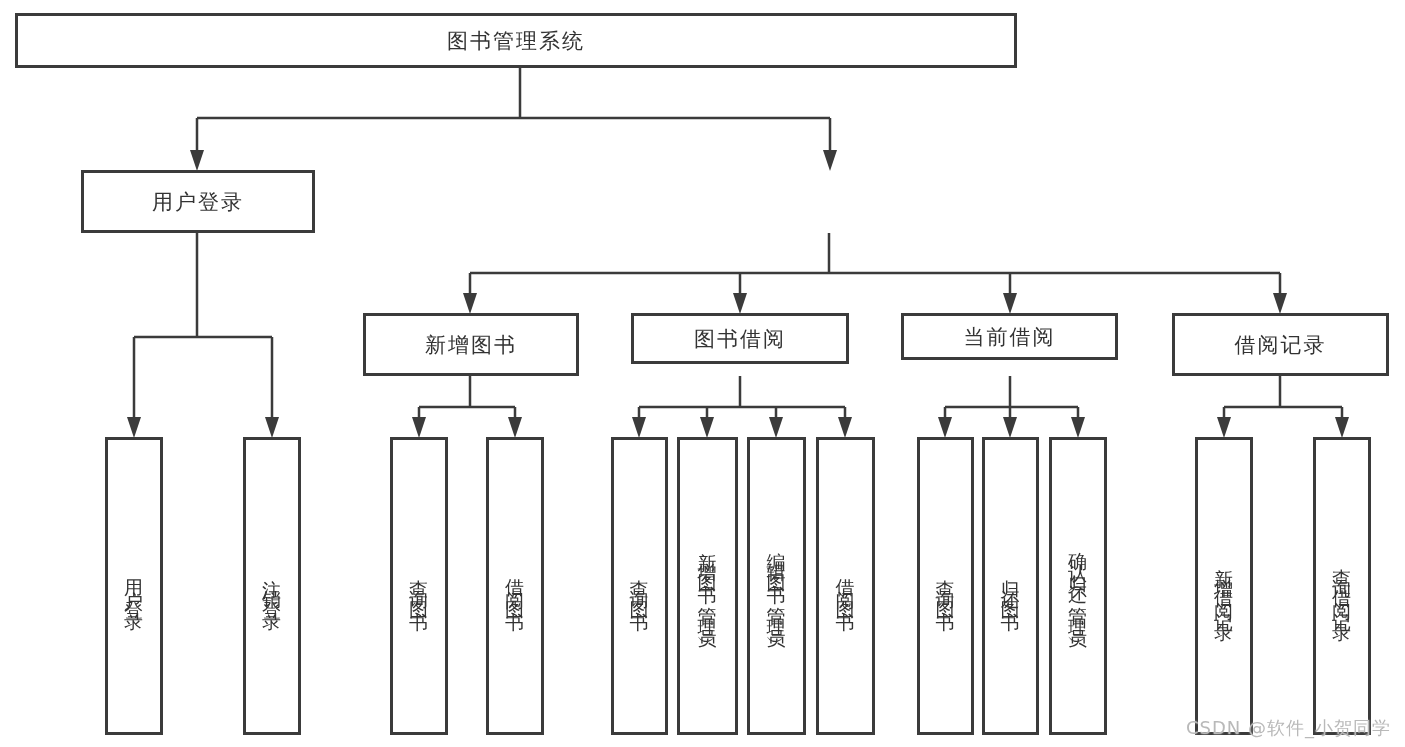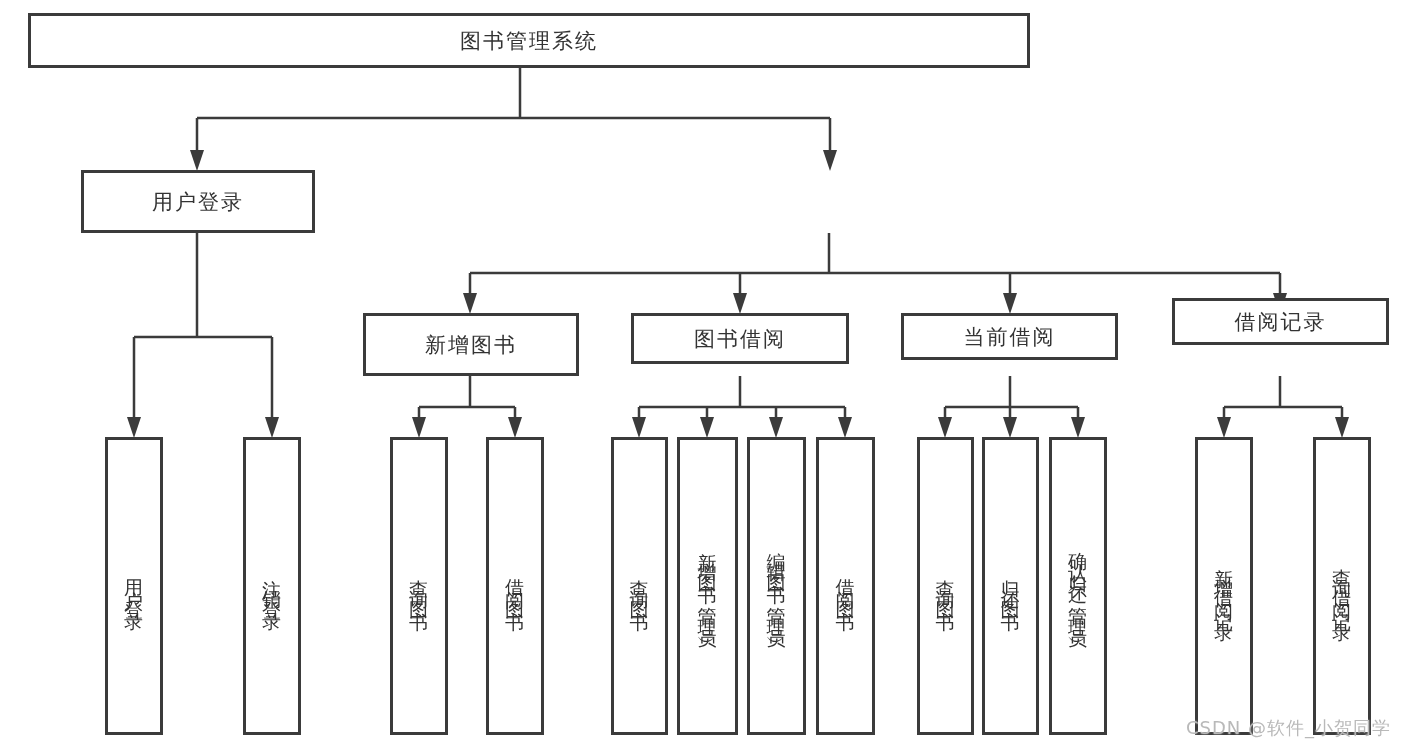--- a/index.html
+++ b/index.html
@@ -68,38 +68,38 @@
     <path d="M1010 376 V407 M945 407 H1078 M945 407 V420 M1010 407 V420 M1078 407 V420"></path>
     <polygon points="938,417 952,417 945,438"></polygon>
     <polygon points="1003,417 1017,417 1010,438"></polygon>
     <polygon points="1071,417 1085,417 1078,438"></polygon>
 
     <path d="M1280 376 V407 M1224 407 H1342 M1224 407 V420 M1342 407 V420"></path>
     <polygon points="1217,417 1231,417 1224,438"></polygon>
     <polygon points="1335,417 1349,417 1342,438"></polygon>
   </svg>
 
-  <div class="node h-node" style="left:28px;top:13px;width:1002px;height:55px">
+  <div class="node h-node" style="left:15px;top:13px;width:1002px;height:55px">
     <span>图书管理系统</span>
   </div>
 
   <div class="node h-node" style="left:81px;top:170px;width:234px;height:63px">
     <span>用户登录</span>
   </div>
 
   <div class="node h-node" style="left:363px;top:313px;width:216px;height:63px">
     <span>新增图书</span>
   </div>
   <div class="node h-node" style="left:631px;top:313px;width:218px;height:51px">
     <span>图书借阅</span>
   </div>
   <div class="node h-node" style="left:901px;top:313px;width:217px;height:47px">
     <span>当前借阅</span>
   </div>
-  <div class="node h-node" style="left:1172px;top:298px;width:217px;height:47px">
+  <div class="node h-node" style="left:1172px;top:313px;width:217px;height:63px">
     <span>借阅记录</span>
   </div>
 
   <div class="node v-node" style="left:105px;top:437px;width:58px;height:298px">
     <span>用户登录</span>
   </div>
   <div class="node v-node" style="left:243px;top:437px;width:58px;height:298px">
     <span>注销登录</span>
   </div>
 

